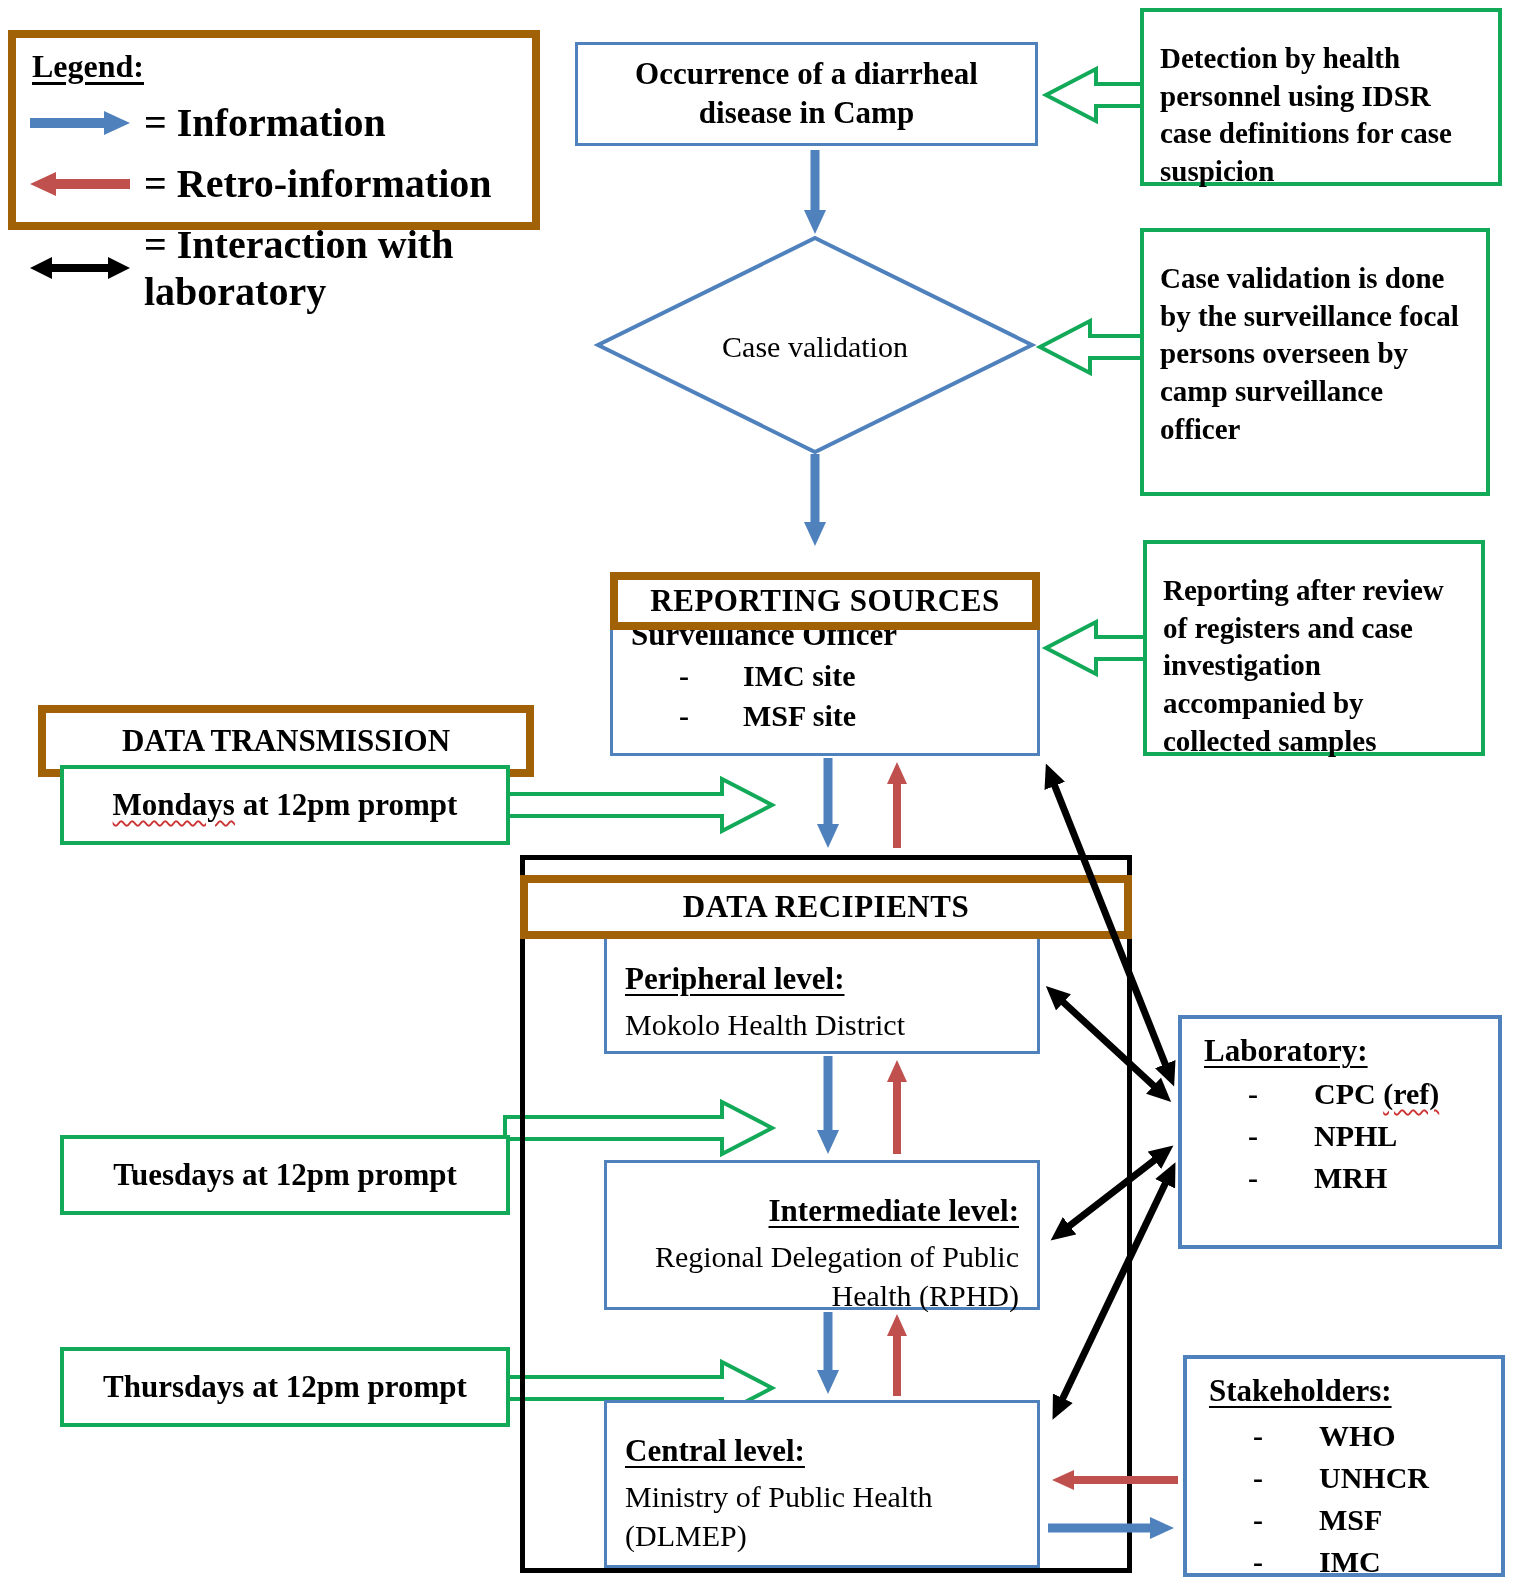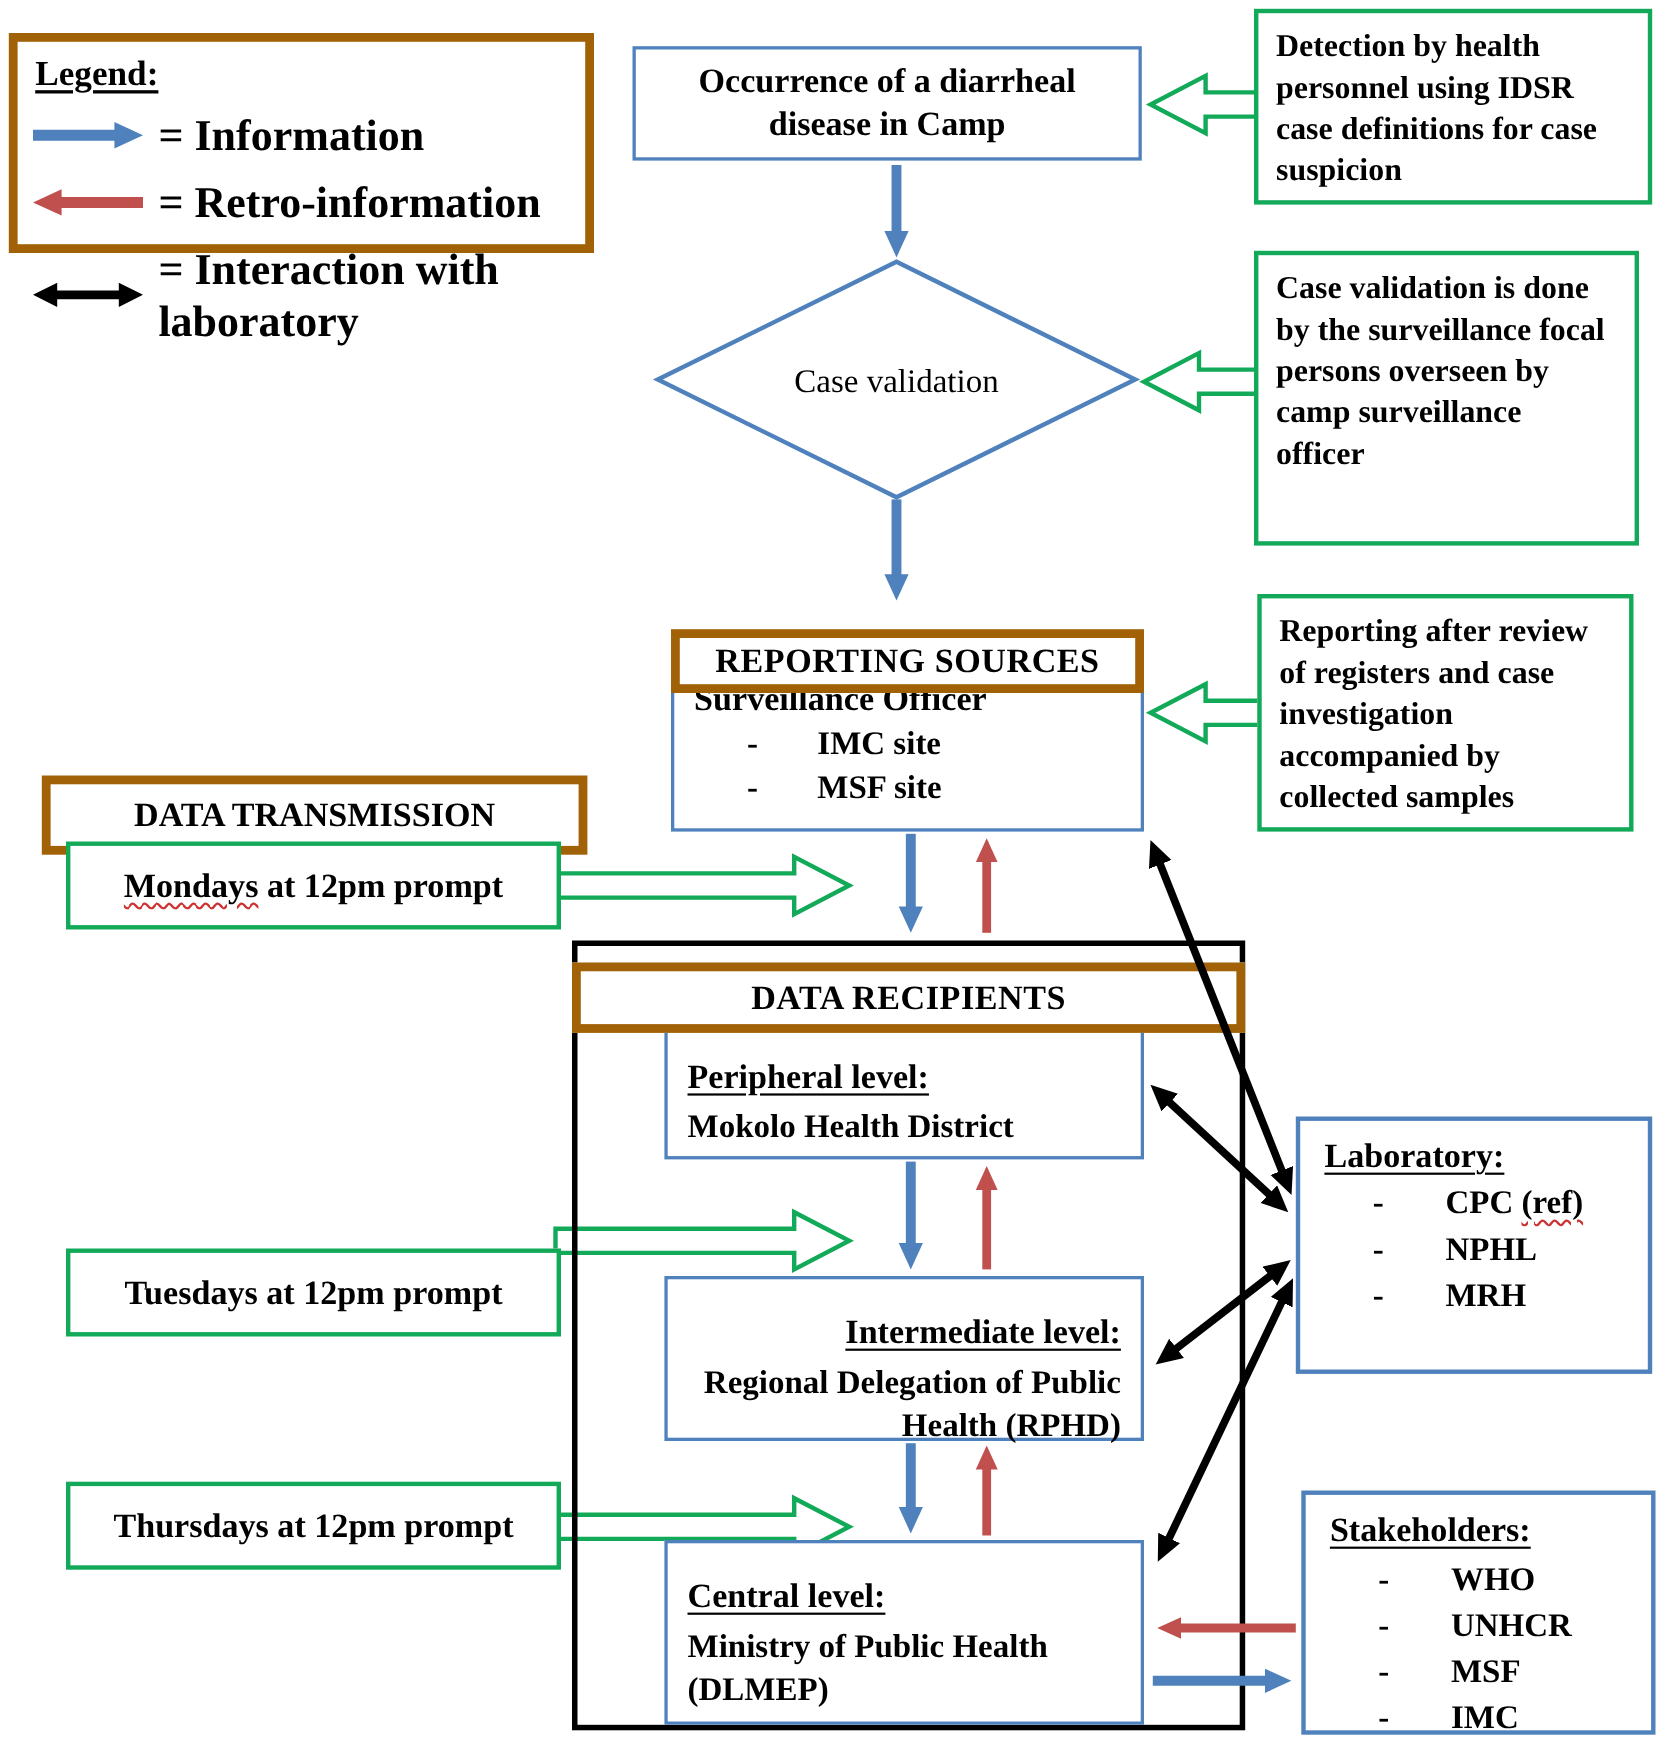--- a/index.html
+++ b/index.html
@@ -14,25 +14,25 @@
   .blackbox{border:8px solid #a16207;margin-top:20px;}
   .bluebox{border:3px solid #4f81bd;}
   .greenbox{border:4px solid #12a958;}
   .center{display:flex;align-items:center;justify-content:center;text-align:center;}
   .b{font-weight:bold;}
   .wavy{text-decoration:underline wavy #cc3333;text-decoration-thickness:2px;text-underline-offset:5px;}
   .legend-title{font-size:32px;font-weight:bold;text-decoration:underline;text-underline-offset:5px;margin:10px 0 14px 16px;}
   .legend-row{display:flex;align-items:center;margin:14px 0 0 14px;}
   .legend-row svg{flex:none;margin-right:14px;}
   .legend-label{font-size:40px;font-weight:bold;}
-  .notebox{font-size:29px;font-weight:bold;line-height:1.3;padding:12px 16px;}
+  .notebox{font-size:29px;font-weight:bold;line-height:1.3;padding:28px 16px;}
   .day{font-size:31px;font-weight:bold;white-space:pre;}
   .hdr{font-size:31px;font-weight:bold;letter-spacing:0.5px;}
   .lvl-h{font-size:31px;font-weight:bold;text-decoration:underline;text-decoration-thickness:2px;text-underline-offset:5px;}
-  .lvl-b{font-size:30px;margin-top:8px;line-height:1.3;font-weight:bold;}
+  .lvl-b{font-size:30px;margin-top:8px;line-height:1.3;}
   .level{padding:30px 18px;}
   .panel{padding:14px 18px;}
   .panel-h{font-size:31px;font-weight:bold;text-decoration:underline;text-decoration-thickness:2px;text-underline-offset:5px;margin-left:4px;}
   .ditem{font-size:30px;font-weight:bold;margin:8px 0 0 48px;}
   .ditem::before{content:"-";display:inline-block;width:66px;}
   .officer{font-size:31px;font-weight:bold;margin:8px 0 2px 18px;}
   .sitem{font-size:30px;font-weight:bold;margin:6px 0 0 66px;}
   .sitem::before{content:"-";display:inline-block;width:64px;}
   .diamond-label{font-size:30px;line-height:1.3;z-index:3;background:transparent;}
 </style>

